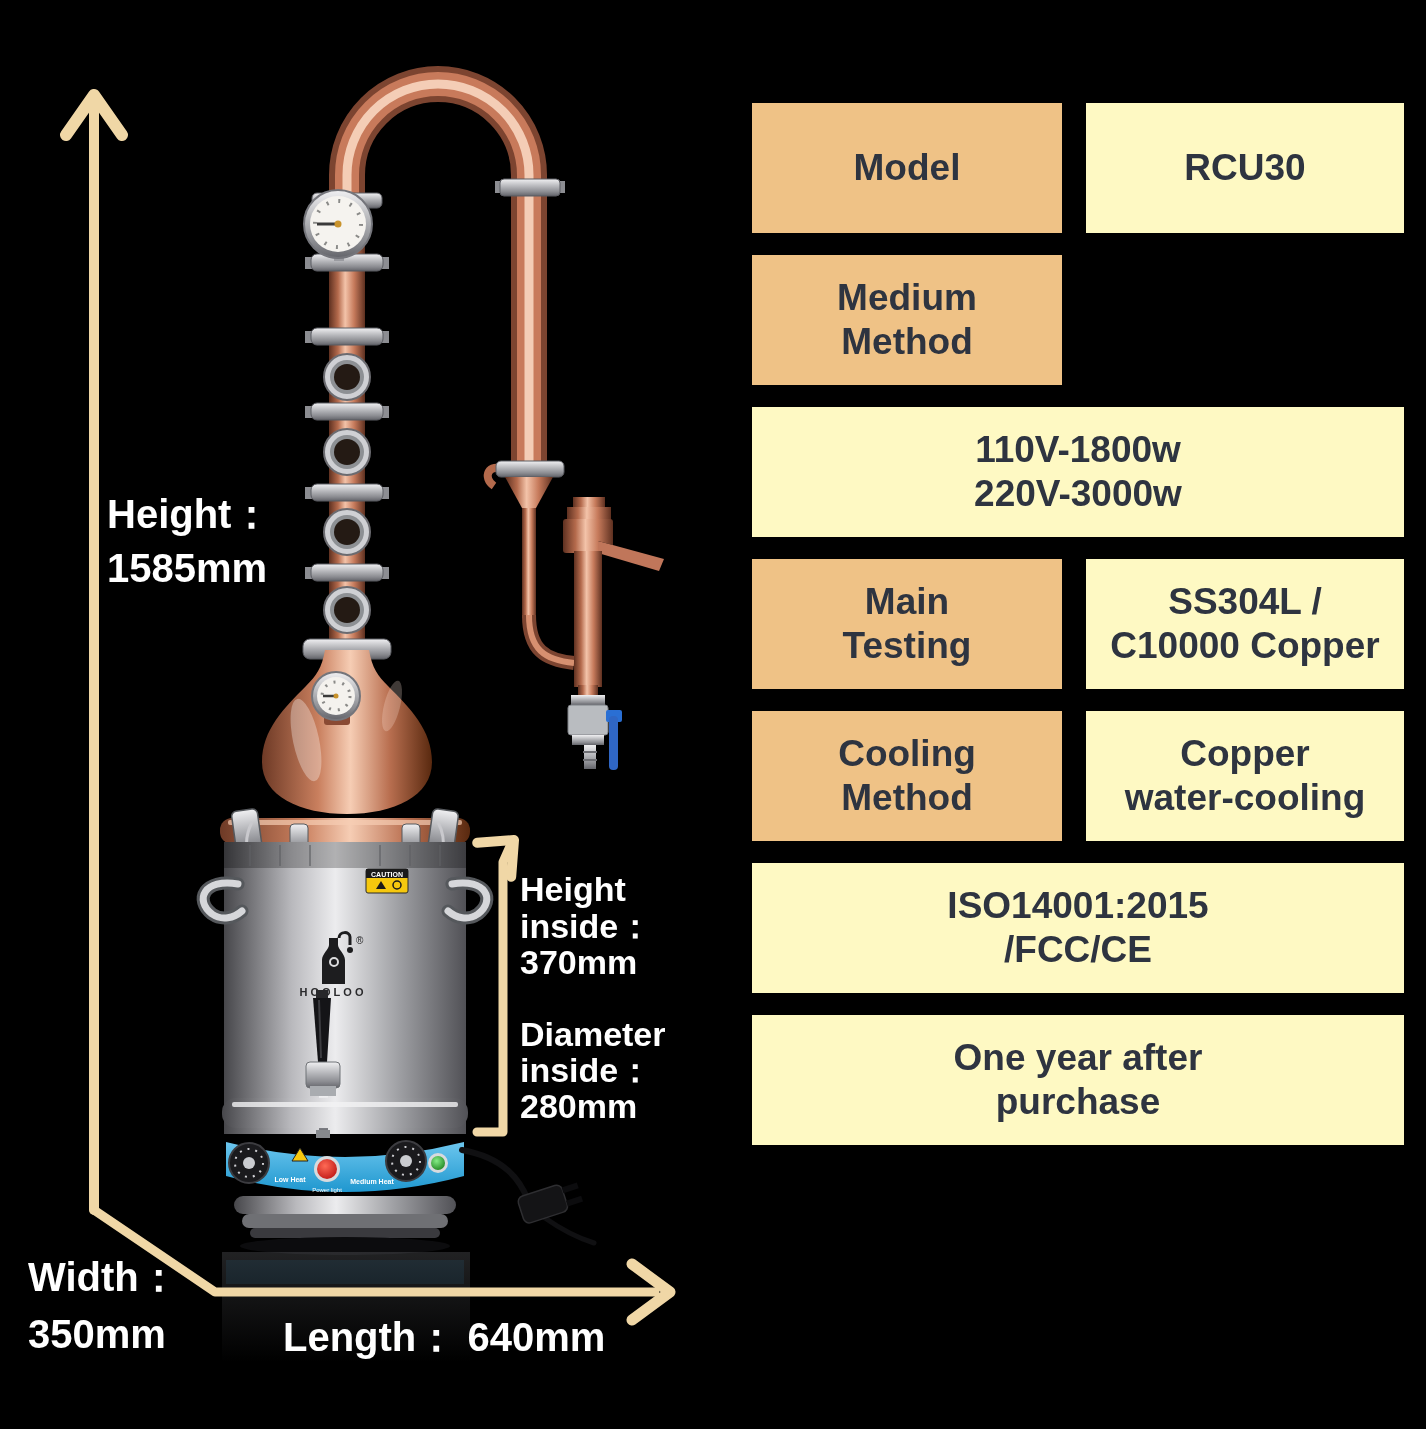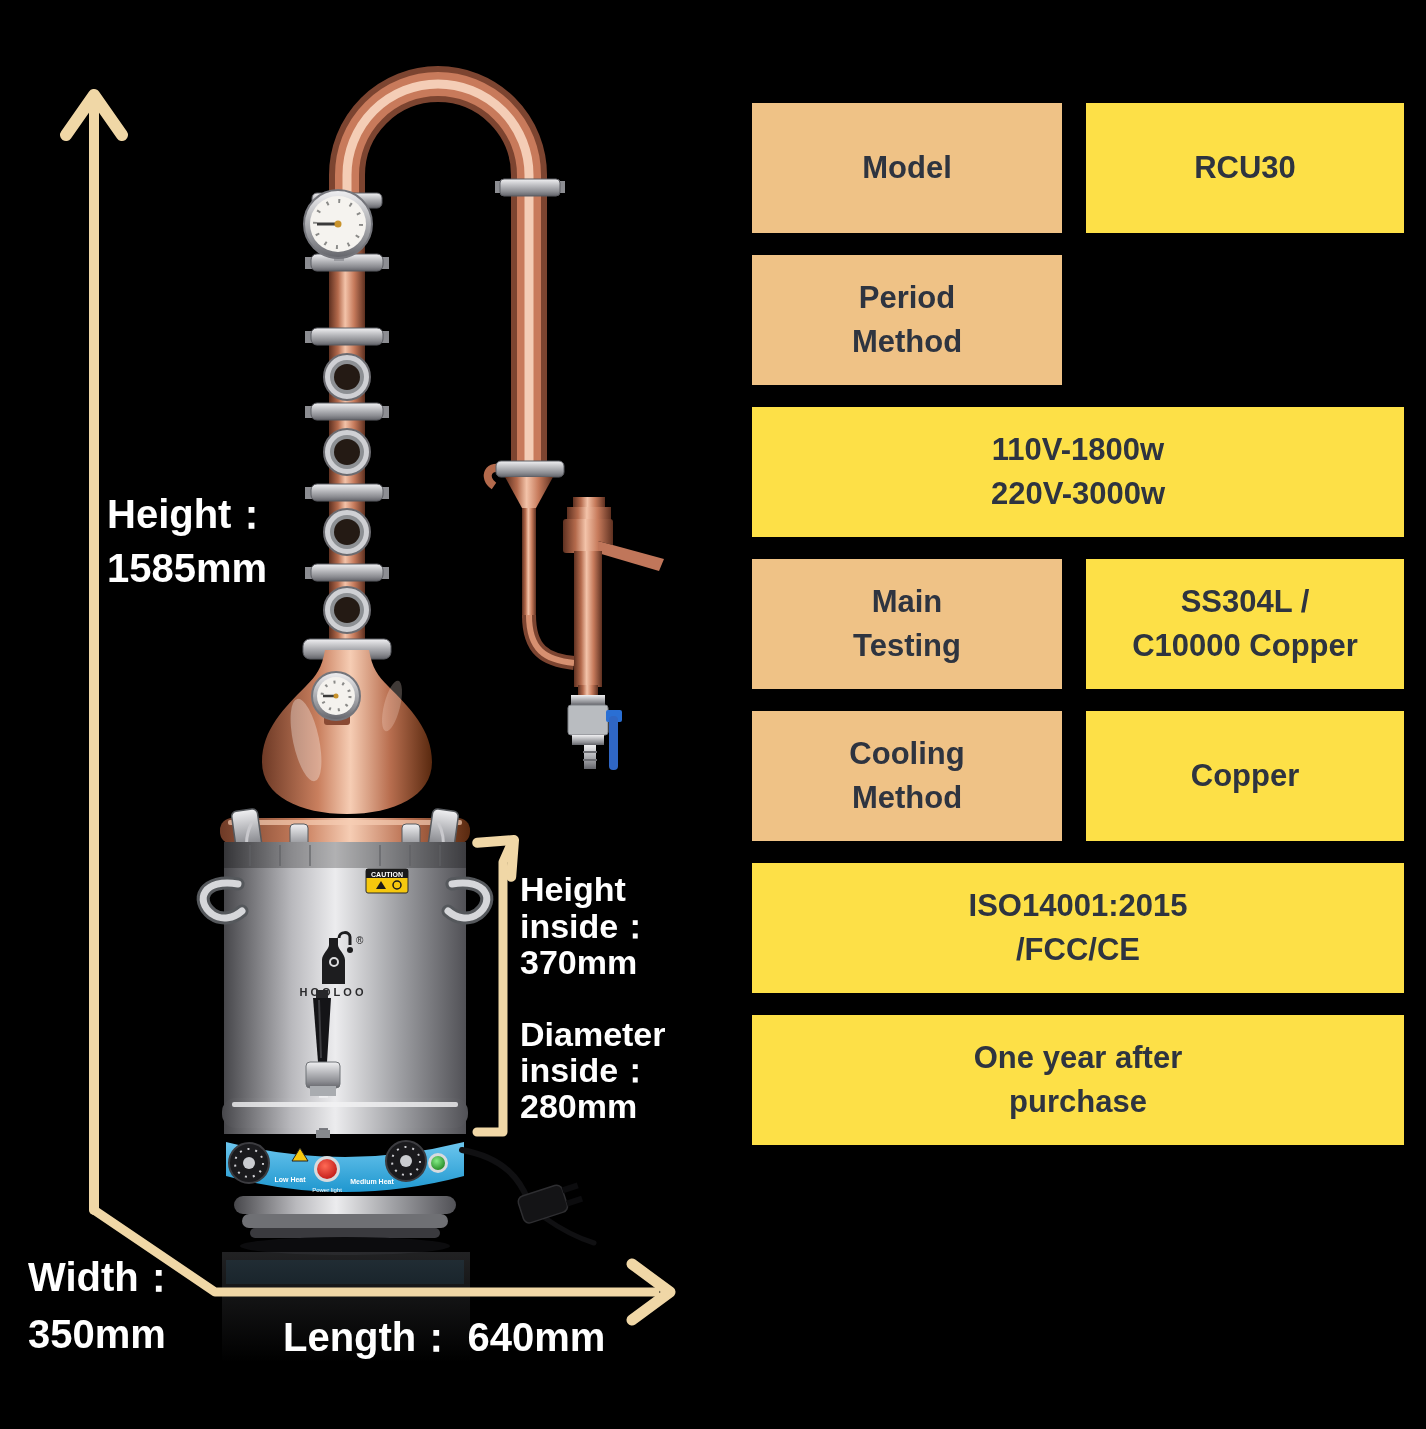--- a/index.html
+++ b/index.html
@@ -3,23 +3,23 @@
 <meta charset="utf-8">
 <style>
   html,body{margin:0;padding:0;background:#000;}
   .stage{position:relative;width:1426px;height:1429px;background:#000;overflow:hidden;
          font-family:"Liberation Sans",sans-serif;}
   .left-panel{position:absolute;left:0;top:0;width:740px;height:1429px;}
   .spec-table{position:absolute;left:752px;top:103px;width:652px;display:flex;
               flex-direction:column;gap:22px;}
   .row{display:flex;gap:24px;height:130px;}
   .cell{display:flex;flex-direction:column;justify-content:center;align-items:center;
-        font-weight:bold;font-size:31px;line-height:44px;color:#2e3440;text-align:center;}
+        font-weight:bold;font-size:37px;line-height:44px;color:#2e3440;text-align:center;}
   .cell.label{width:310px;background:#efc286;}
-  .cell.value{flex:1;background:#fde047;justify-content:center;}
+  .cell.value{flex:1;background:#fef9c3;justify-content:center;}
   svg text{font-family:"Liberation Sans","DejaVu Sans",sans-serif;}
   .dim-text{fill:#ffffff;font-weight:bold;}
 </style>
 </head>
 <body>
 
 <div class="stage">
 
   <svg class="left-panel" viewBox="0 0 740 1429">
     <defs>
@@ -311,21 +311,21 @@
       <div class="row">
         <div class="cell label">
           <div>Model</div>
         </div>
         <div class="cell value">
           <div>RCU30</div>
         </div>
       </div>
       <div class="row">
         <div class="cell label">
-          <div>Period</div>
+          <div>Medium</div>
           <div>Method</div>
         </div>
       </div>
       <div class="row">
         <div class="cell value">
           <div>110V-1800w</div>
           <div>220V-3000w</div>
         </div>
       </div>
       <div class="row">
@@ -338,20 +338,21 @@
           <div>C10000 Copper</div>
         </div>
       </div>
       <div class="row">
         <div class="cell label">
           <div>Cooling</div>
           <div>Method</div>
         </div>
         <div class="cell value">
           <div>Copper</div>
+          <div>water-cooling</div>
         </div>
       </div>
       <div class="row">
         <div class="cell value">
           <div>ISO14001:2015</div>
           <div>/FCC/CE</div>
         </div>
       </div>
       <div class="row">
         <div class="cell value">

